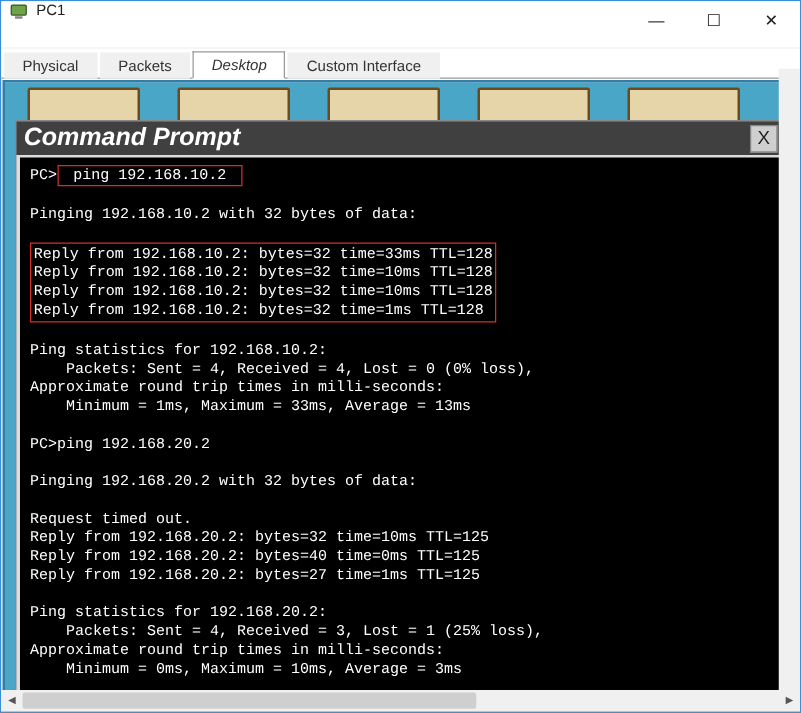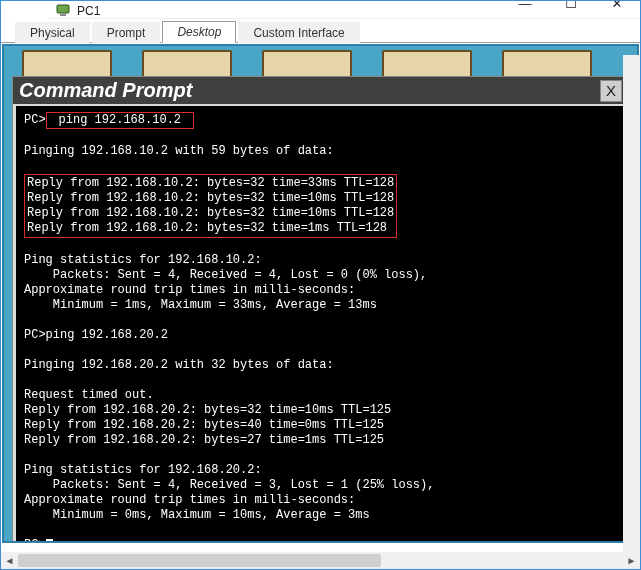--- a/index.html
+++ b/index.html
@@ -6,27 +6,26 @@
   body {
     margin: 0;
     font-family: "Segoe UI", Tahoma, sans-serif;
     background: #fff;
     width: 641px;
     height: 570px;
     overflow: hidden;
     border: 1px solid #3a8fd8;
   }
   .titlebar {
-    height: 18px;
-    display: flex;
-    align-items: flex-end;
+    height: 38px;
+    display: flex;
+    align-items: flex-start;
     background: #fff;
     border-bottom: 1px solid #eee;
     padding-left: 6px;
-    margin-left: 48px;
   }
   .titlebar .app-icon {
     width: 16px; height: 16px;
     margin-right: 6px;
     display: inline-block;
   }
   .titlebar .title {
     font-size: 12px;
     flex: 1;
     color: #222;
@@ -38,21 +37,21 @@
     font-size: 13px;
     color: #222;
   }
 
   .tabstrip {
     height: 24px;
     display: flex;
     align-items: flex-end;
     background: #fff;
     border-bottom: 1px solid #999;
-    padding-left: 14px;
+    padding-left: 2px;
   }
   .tab {
     padding: 3px 14px;
     font-size: 12px;
     color: #333;
     border: 1px solid transparent;
     border-bottom: none;
     background: #f0f0f0;
     margin-right: 2px;
     position: relative;
@@ -187,42 +186,42 @@
     </svg>
   </span>
   <span class="title">PC1</span>
   <div class="winbtn">—</div>
   <div class="winbtn">☐</div>
   <div class="winbtn close">✕</div>
 </div>
 
 <div class="tabstrip">
   <div class="tab">Physical</div>
-  <div class="tab">Prompt</div>
+  <div class="tab">Packets</div>
   <div class="tab active">Desktop</div>
   <div class="tab">Custom Interface</div>
 </div>
 
 <div class="desktop-area">
   <div class="desktop-icons-row">
     <div class="dicon"></div>
     <div class="dicon"></div>
     <div class="dicon"></div>
     <div class="dicon"></div>
     <div class="dicon"></div>
   </div>
 
   <div class="cmd-window">
     <div class="cmd-titlebar">
       <span class="t">Command Prompt</span>
       <div class="cmd-close">X</div>
     </div>
     <div class="terminal"><span>PC&gt;</span><span class="redbox">ping 192.168.10.2</span>
 <span></span>
-<span>Pinging 192.168.10.2 with 59 bytes of data:</span>
+<span>Pinging 192.168.10.2 with 32 bytes of data:</span>
 <span></span>
 <span class="redbox-block"><span>Reply from 192.168.10.2: bytes=32 time=33ms TTL=128</span>
 <span>Reply from 192.168.10.2: bytes=32 time=10ms TTL=128</span>
 <span>Reply from 192.168.10.2: bytes=32 time=10ms TTL=128</span>
 <span>Reply from 192.168.10.2: bytes=32 time=1ms TTL=128</span></span>
 <span></span>
 <span>Ping statistics for 192.168.10.2:</span>
 <span>    Packets: Sent = 4, Received = 4, Lost = 0 (0% loss),</span>
 <span>Approximate round trip times in milli-seconds:</span>
 <span>    Minimum = 1ms, Maximum = 33ms, Average = 13ms</span>

